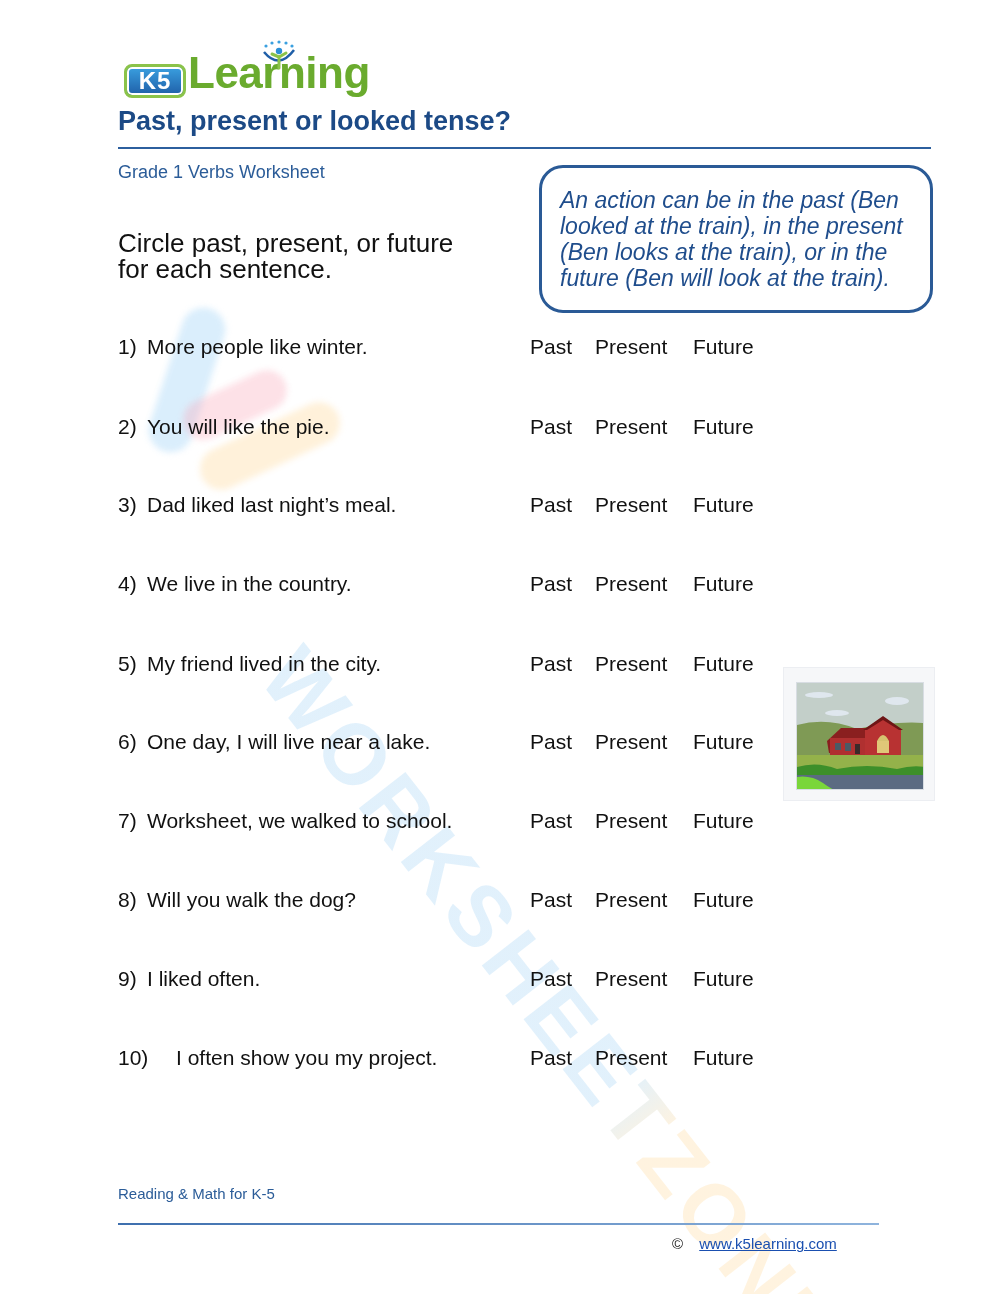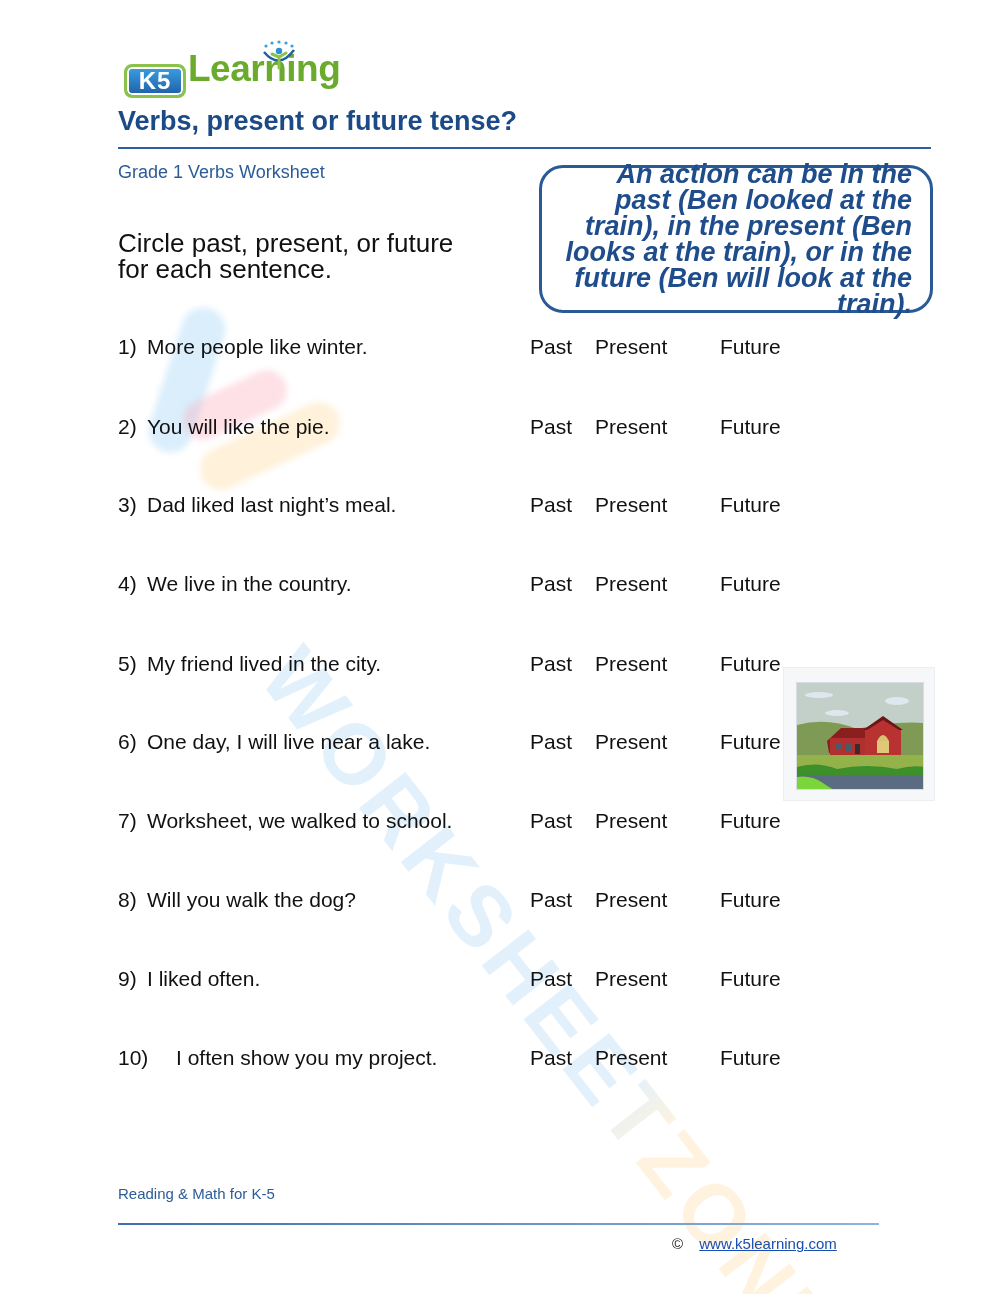--- a/index.html
+++ b/index.html
@@ -26,48 +26,48 @@
     .logo { position: absolute; left: 122px; top: 40px; width: 210px; height: 50px; }
     .logo-badge {
       position: absolute; left: 2px; top: 10px; width: 62px; height: 34px;
       background: linear-gradient(#3aa0e0, #1f5fa8); border: 3px solid #8bc34a;
       border-radius: 8px; color: #fff; font-weight: bold; font-size: 24px;
       display: flex; align-items: center; justify-content: center; letter-spacing: 1px;
       box-shadow: inset 0 0 0 2px #ffffff;
       margin-top: 14px;
     }
     .logo-word {
-      position: absolute; left: 66px; top: 8px; font-size: 37px; font-weight: bold;
+      position: absolute; left: 66px; top: 8px; font-size: 44px; font-weight: bold;
       color: #6aab2e; letter-spacing: -0.5px;
     }
     .logo-figure { position: absolute; left: 136px; top: 0px; width: 40px; height: 34px; }
 
     .title {
       position: absolute; left: 118px; top: 106px; font-size: 27px; font-weight: bold; color: #1c4a86;
     }
     .title-rule { position: absolute; left: 118px; top: 147px; width: 813px; height: 2px; background: #2c5f9e; }
     .subtitle { position: absolute; left: 118px; top: 162px; font-size: 18px; color: #2b5c98; }
 
     .note-box {
       position: absolute; left: 539px; top: 165px; width: 394px; height: 148px;
       border: 3px solid #2a5a96; border-radius: 24px;
       display: flex; align-items: center; justify-content: center; padding: 0 18px;
     }
-    .note-text { font-style: italic; font-size: 27px; line-height: 26px; color: #1f4d8c; text-align: right; font-weight: bold; }
+    .note-text { font-style: italic; font-size: 23px; line-height: 26px; color: #1f4d8c; text-align: left; }
 
     .instructions { position: absolute; left: 118px; top: 230px; width: 360px; font-size: 26px; line-height: 26px; color: #111; }
 
     .question { position: absolute; left: 118px; height: 30px; width: 700px; font-size: 21px; line-height: 30px; }
     .q-num { position: absolute; left: 0; }
     .q-text { position: absolute; left: 29px; white-space: nowrap; }
     .q-text.wide { left: 58px; }
     .opt { position: absolute; white-space: nowrap; cursor: pointer; }
     .opt-past { left: 412px; text-align: right; }
     .opt-present { left: 477px; }
-    .opt-future { left: 602px; }
+    .opt-future { left: 575px; }
 
     .picture {
       position: absolute; left: 783px; top: 667px; width: 152px; height: 134px;
       background: #f6f7f9; border: 1px solid #eceef2;
     }
     .pic-inner { position: absolute; left: 12px; top: 14px; width: 128px; height: 108px; overflow: hidden; border: 1px solid #d8dde3; }
 
     .footer-rule { position: absolute; left: 118px; top: 1223px; width: 761px; height: 2px; background: linear-gradient(90deg, #3e6fae, #8fb4dd); }
     .footer-left { position: absolute; left: 118px; top: 1185px; font-size: 15px; color: #2b5c98; }
     .footer-right { position: absolute; left: 672px; top: 1235px; font-size: 15px; color: #2b5c98; white-space: nowrap; }
@@ -94,21 +94,21 @@
       <circle cx="14" cy="3" r="1.6" fill="#3aa0e0"></circle>
       <circle cx="21" cy="2" r="1.6" fill="#3aa0e0"></circle>
       <circle cx="28" cy="3" r="1.6" fill="#3aa0e0"></circle>
       <circle cx="34" cy="6" r="1.6" fill="#3aa0e0"></circle>
       <circle cx="21" cy="11" r="3.2" fill="#2a8fd6"></circle>
       <path d="M6 12 Q21 30 36 10" stroke="#1f5fa8" stroke-width="2.5" fill="none"></path>
       <path d="M14 14 L21 17 L28 13 M21 17 L21 28" stroke="#8bc34a" stroke-width="3" fill="none" stroke-linecap="round"></path>
     </svg>
   </div>
 
-  <h1 class="title">Verbs, present or future tense?</h1>
+  <h1 class="title">Past, present or looked tense?</h1>
   <div class="title-rule"></div>
   <div class="subtitle">Grade 1 Verbs Worksheet</div>
 
   <div class="note-box">
     <p class="note-text">An action can be in the past (Ben looked at the train), in the present (Ben looks at the train), or in the future (Ben will look at the train).</p>
   </div>
 
   <p class="instructions">Circle past, present, or future for each sentence.</p>
 
   <div class="question" style="top:332px">

